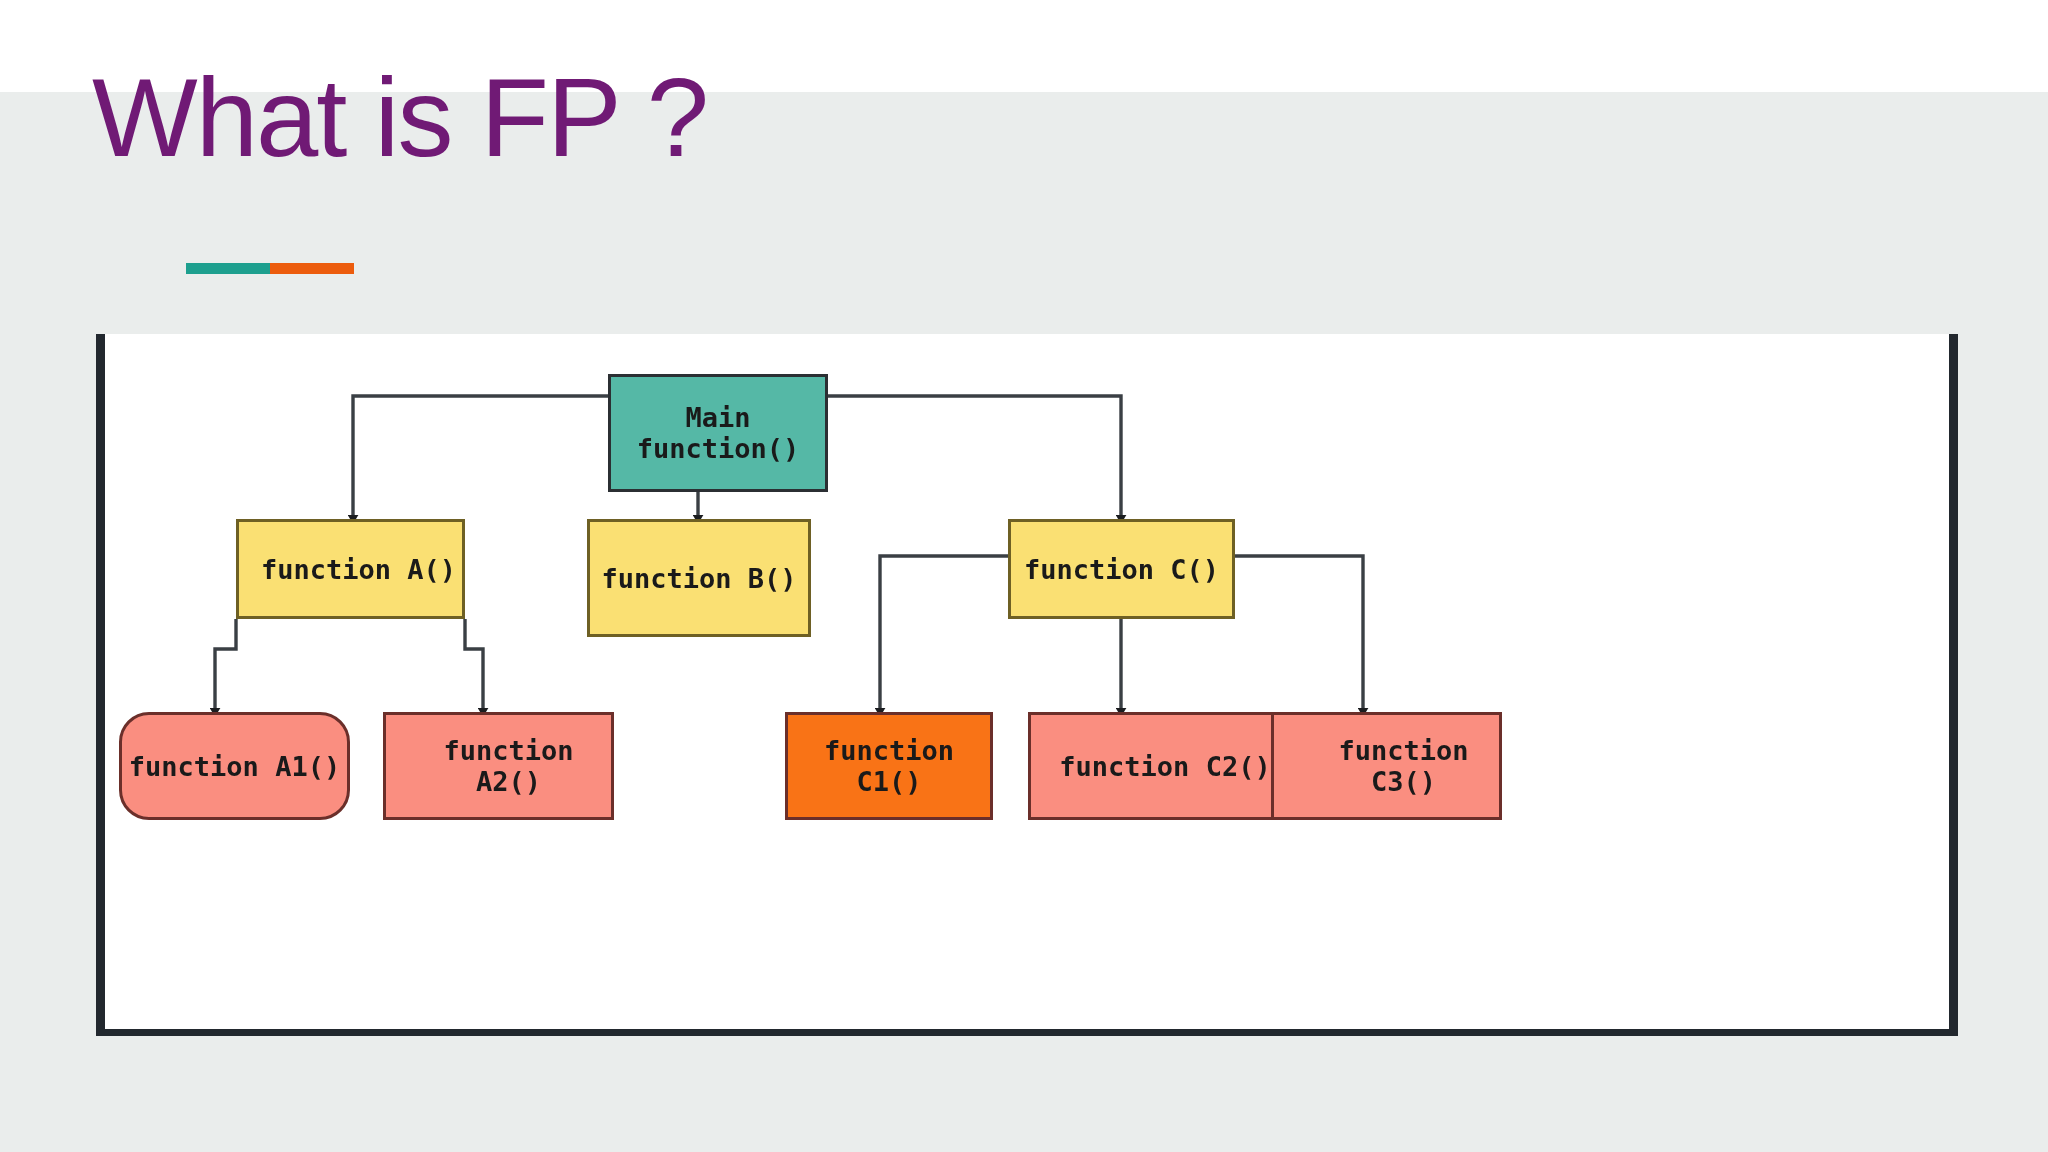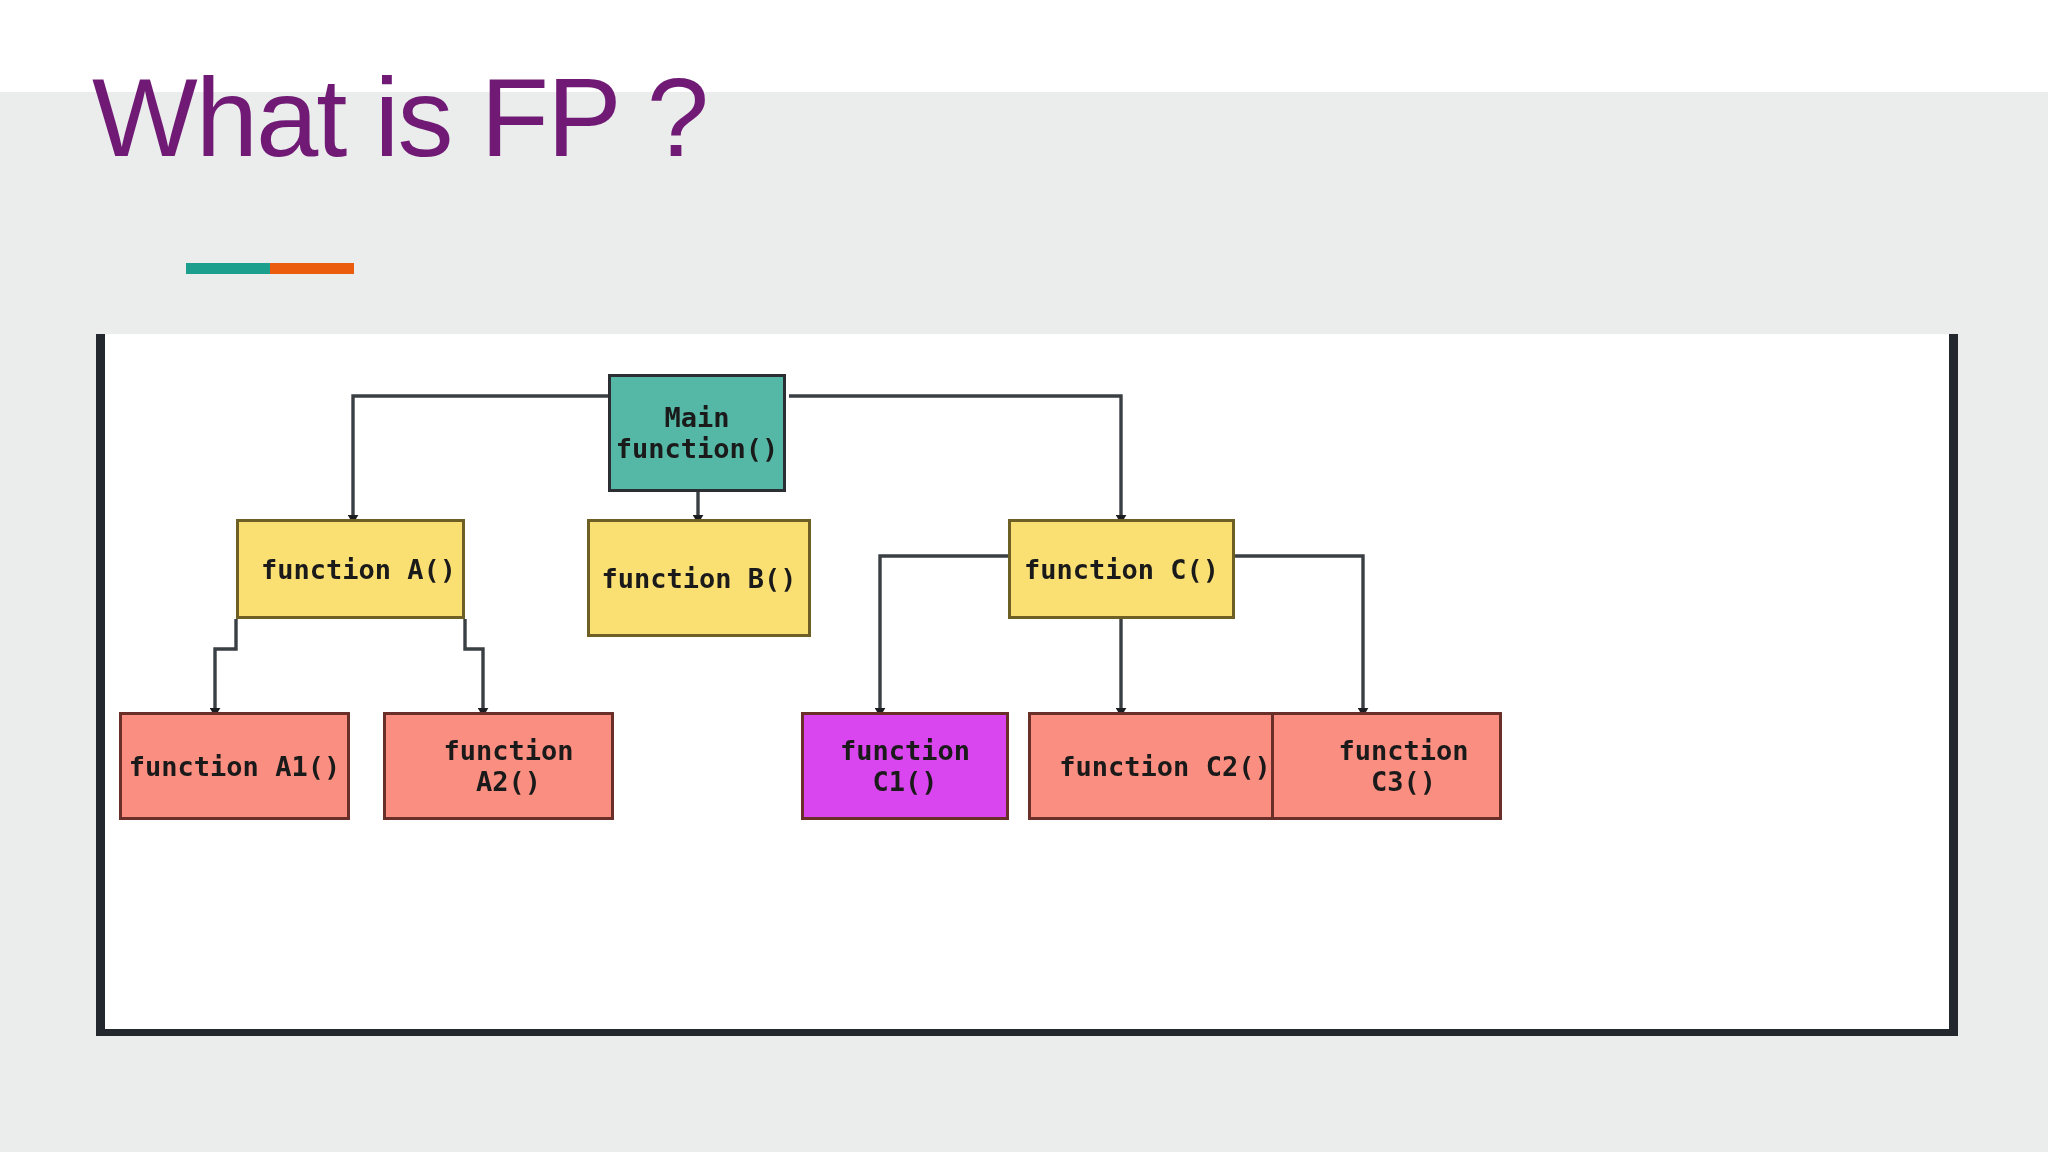--- a/index.html
+++ b/index.html
@@ -149,34 +149,34 @@
           <path d="M 360,285 L 360,315 L 378,315 L 378,378"></path>
 
           <path d="M 903,222 L 775,222 L 775,378"></path>
 
           <path d="M 1016,285 L 1016,378"></path>
 
           <path d="M 1130,222 L 1258,222 L 1258,378"></path>
         </g>
       </svg>
 
-      <div class="node teal" style="left: 503px; top: 40px; width: 178px; height: 118px; background: rgb(85, 184, 166); border-color: rgb(43, 47, 51);">Main
+      <div class="node teal" style="left: 503px; top: 40px; width: 220px; height: 118px; background: rgb(85, 184, 166); border-color: rgb(43, 47, 51);">Main
 function()</div>
 
       <div class="node yellow" style="left: 131px; top: 185px; width: 229px; height: 100px; background: rgb(250, 224, 115); border-color: rgb(110, 96, 36); padding-left: 16px;">function A()</div>
 
       <div class="node yellow" style="left: 482px; top: 185px; width: 224px; height: 118px; background: rgb(250, 224, 115); border-color: rgb(110, 96, 36);">function B()</div>
 
       <div class="node yellow" style="left: 903px; top: 185px; width: 227px; height: 100px; background: rgb(250, 224, 115); border-color: rgb(110, 96, 36);">function C()</div>
 
-      <div class="node salmon" style="left: 14px; top: 378px; width: 231px; height: 108px; background: rgb(250, 142, 128); border-color: rgb(107, 47, 42);">function A1()</div>
+      <div class="node salmon" style="left: 14px; top: 378px; width: 231px; height: 108px; background: rgb(250, 142, 128); border-color: rgb(107, 47, 42); border-radius: 30px;">function A1()</div>
 
       <div class="node salmon" style="left: 278px; top: 378px; width: 231px; height: 108px; background: rgb(250, 142, 128); border-color: rgb(107, 47, 42); padding-left: 20px;">function A2()</div>
 
-      <div class="node salmon" style="left: 680px; top: 378px; width: 208px; height: 108px; background: #d946ef; border-color: rgb(107, 47, 42); margin-left: 16px;">function C1()</div>
+      <div class="node salmon" style="left: 680px; top: 378px; width: 208px; height: 108px; background: #f97316; border-color: rgb(107, 47, 42);">function C1()</div>
 
       <div class="node salmon" style="left: 923px; top: 378px; width: 274px; height: 108px; background: rgb(250, 142, 128); border-color: rgb(107, 47, 42);">function C2()</div>
 
       <div class="node salmon" style="left: 1166px; top: 378px; width: 231px; height: 108px; background: rgb(250, 142, 128); border-color: rgb(107, 47, 42); padding-left: 34px;">function C3()</div>
 
     </div>
   </div>
 
 </div>
 

